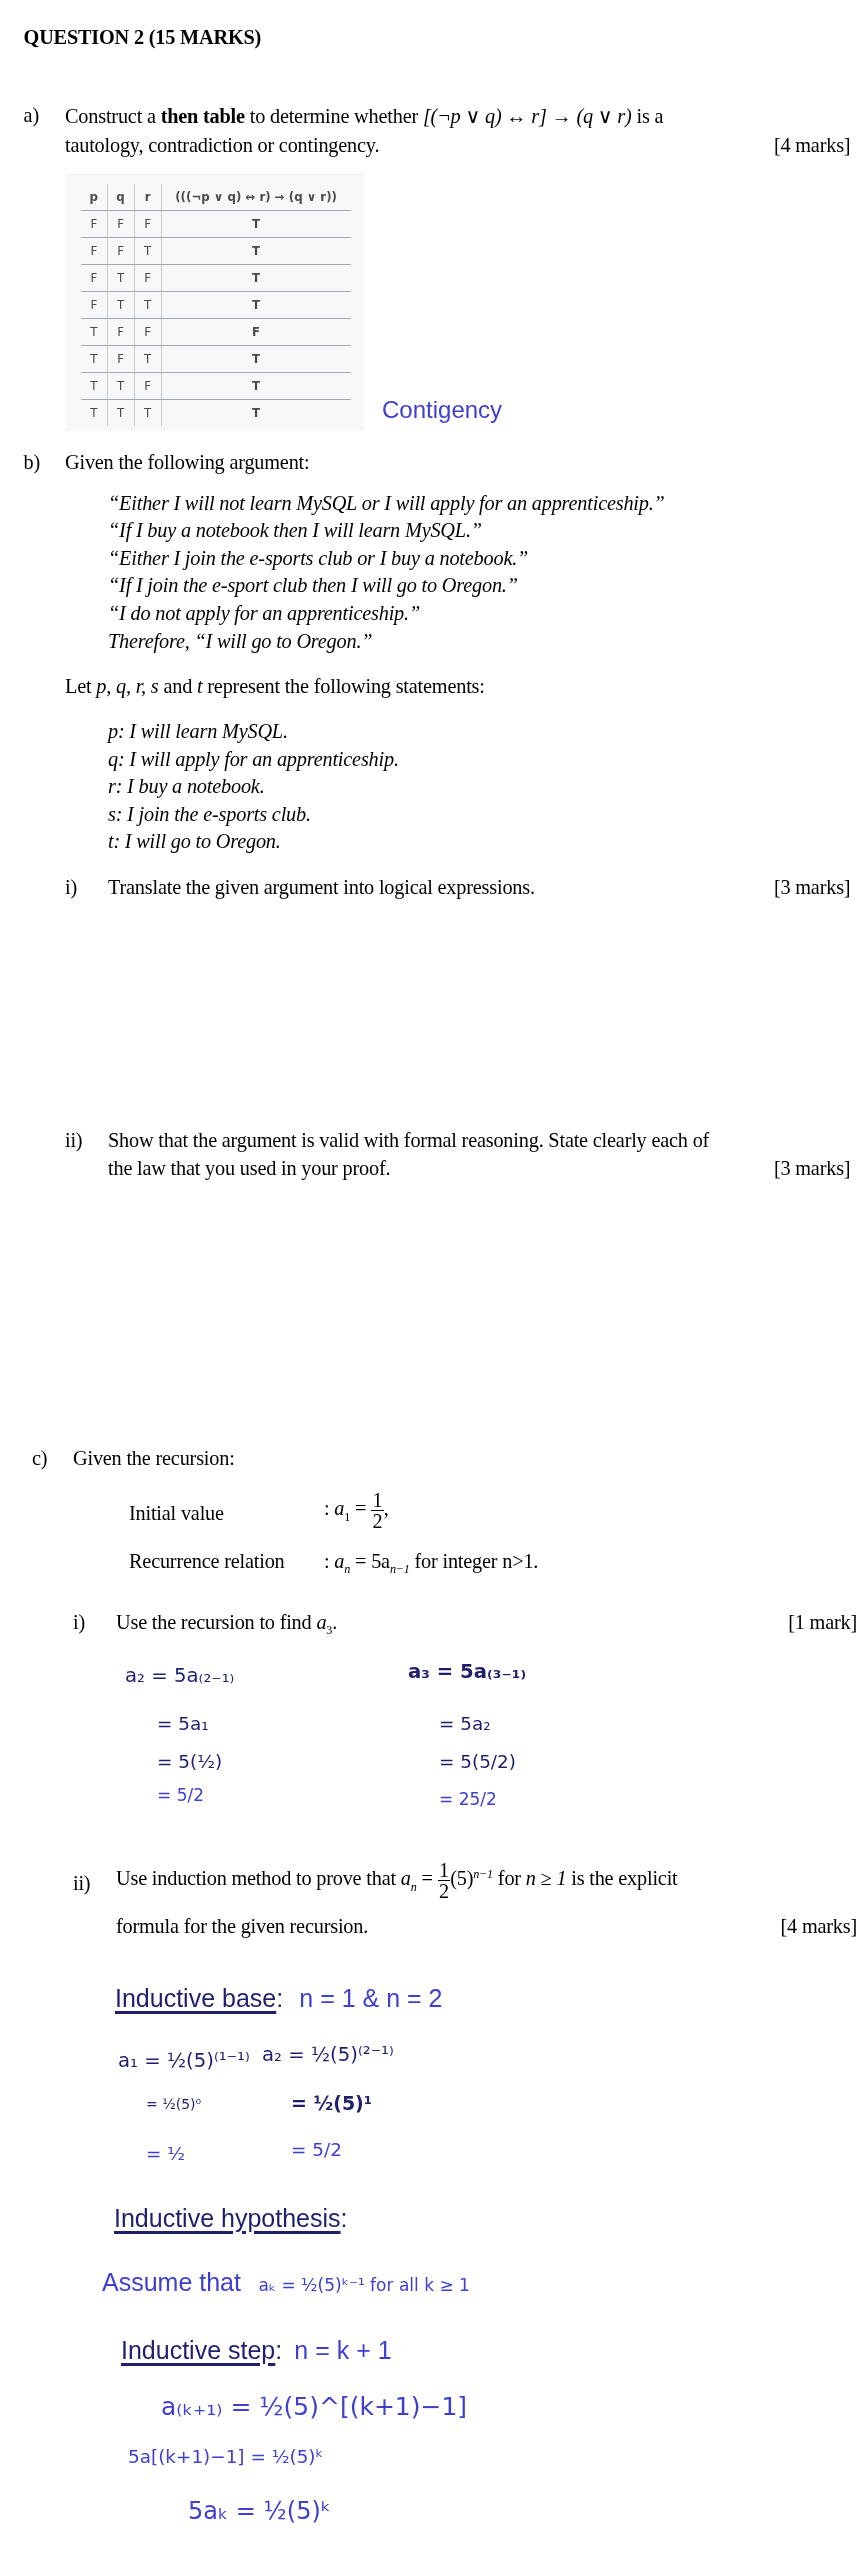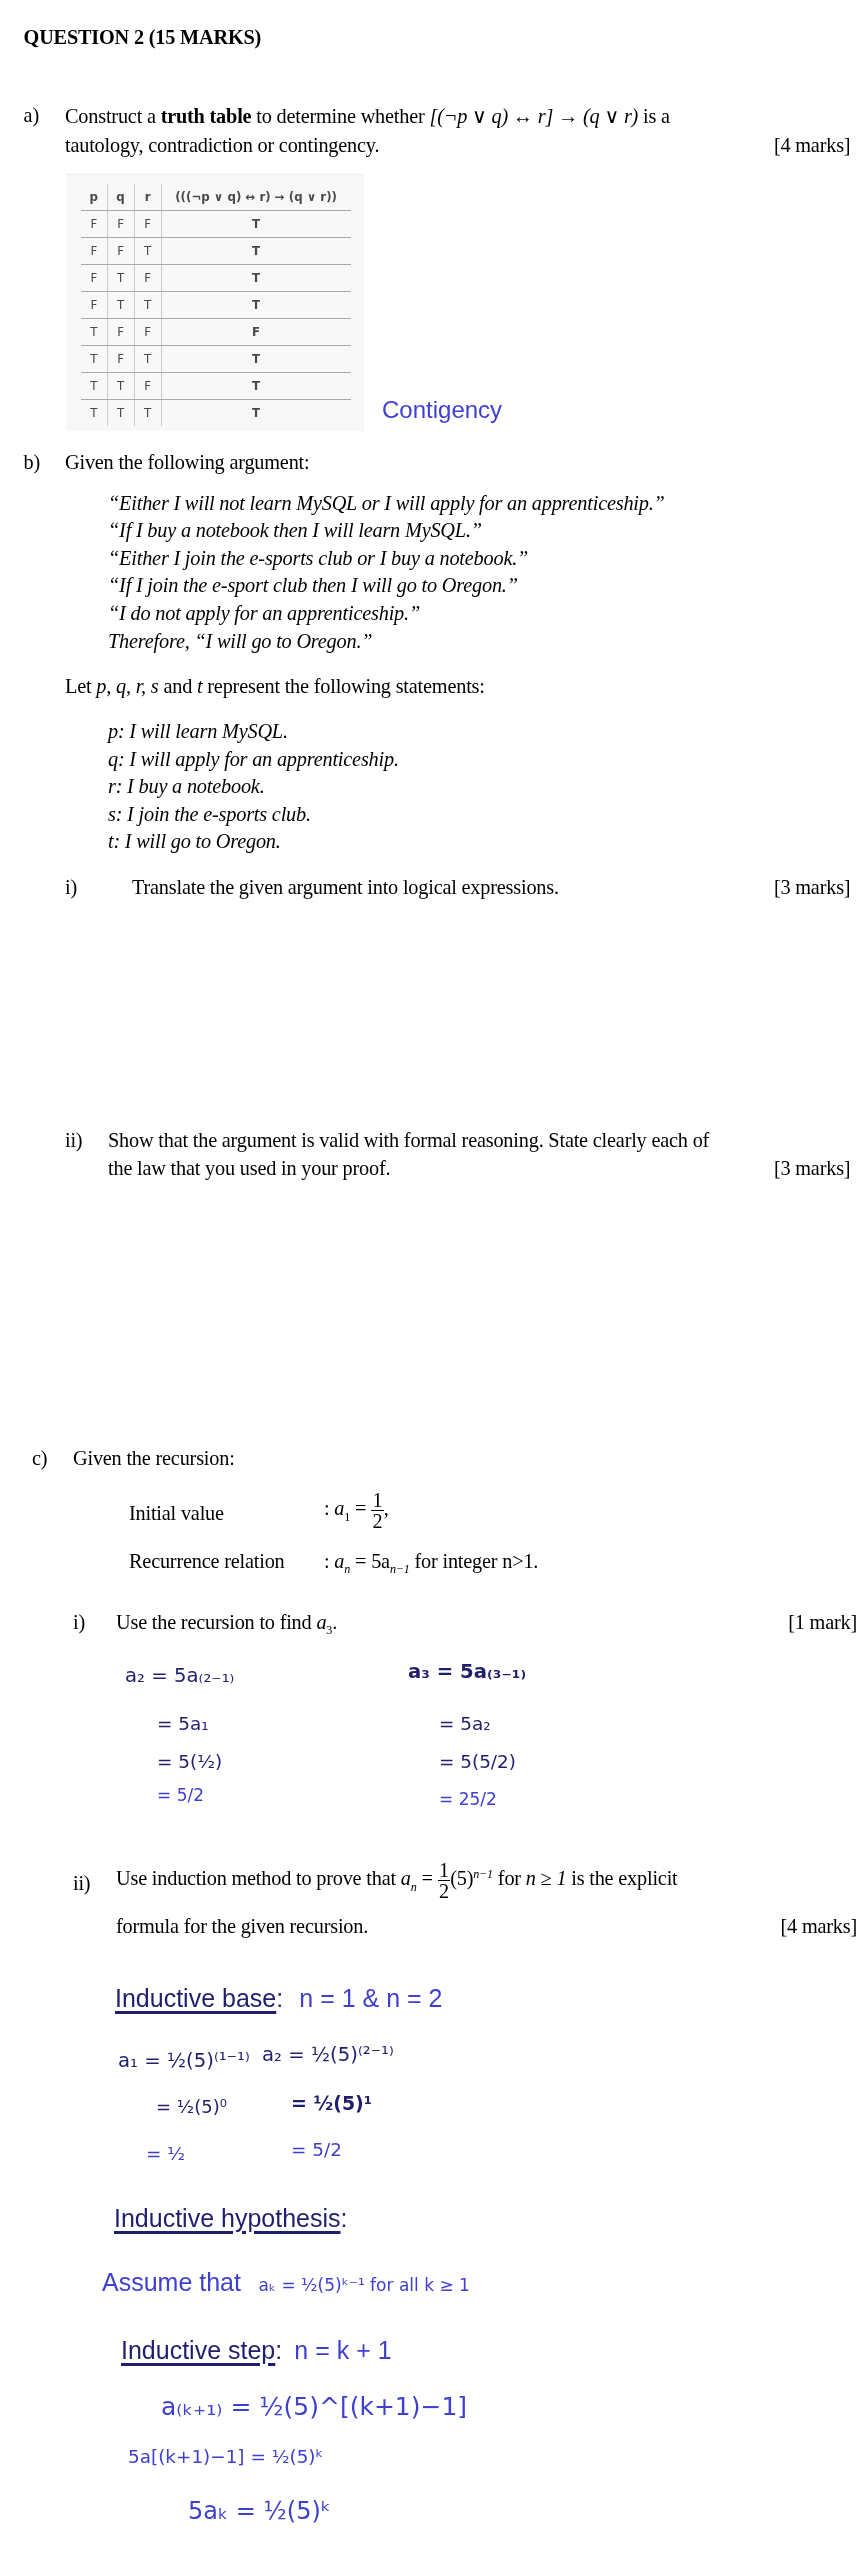--- a/index.html
+++ b/index.html
@@ -41,21 +41,21 @@
     .tt .c4 { width: 189px; }
     .tt td.c4 { font-weight: bold; }
   </style>
 </head>
 <body>
 
 <div class="abs serif title" style="left:23.6px; top:26px;">QUESTION 2 (15 MARKS)</div>
 
 <div class="abs serif" style="left:23.6px; top:104px;">a)</div>
 <div class="abs serif" style="left:65px; top:104px;">
-  <span>Construct a </span><b>truth table</b><span> to determine whether </span><i>[(¬p ∨ q) ↔ r] → (q ∨ r)</i><span> is a</span>
+  <span>Construct a </span><b>then table</b><span> to determine whether </span><i>[(¬p ∨ q) ↔ r] → (q ∨ r)</i><span> is a</span>
 </div>
 <div class="abs serif" style="left:65px; top:134px;">tautology, contradiction or contingency.</div>
 <div class="abs serif" style="right:6.6px; top:134px;">[4 marks]</div>
 
 <div class="tt-wrap">
   <table class="tt">
     <thead>
       <tr>
         <th class="c1">p</th>
         <th class="c2">q</th>
@@ -131,21 +131,21 @@
   <span>Let </span><i>p, q, r, s</i><span> and </span><i>t</i><span> represent the following statements:</span>
 </div>
 
 <div class="abs serif italic" style="left:108px; top:720px;">p: I will learn MySQL.</div>
 <div class="abs serif italic" style="left:108px; top:748px;">q: I will apply for an apprenticeship.</div>
 <div class="abs serif italic" style="left:108px; top:775px;">r: I buy a notebook.</div>
 <div class="abs serif italic" style="left:108px; top:803px;">s: I join the e-sports club.</div>
 <div class="abs serif italic" style="left:108px; top:830px;">t: I will go to Oregon.</div>
 
 <div class="abs serif" style="left:65px; top:876px;">i)</div>
-<div class="abs serif" style="left:108px; top:876px;margin-left:24px;">Translate the given argument into logical expressions.</div>
+<div class="abs serif" style="left:108px; top:876px;">Translate the given argument into logical expressions.</div>
 <div class="abs serif" style="right:6.6px; top:876px;">[3 marks]</div>
 
 <div class="abs serif" style="left:65px; top:1129px;">ii)</div>
 <div class="abs serif" style="left:108px; top:1129px;">Show that the argument is valid with formal reasoning. State clearly each of</div>
 <div class="abs serif" style="left:108px; top:1157px;">the law that you used in your proof.</div>
 <div class="abs serif" style="right:6.6px; top:1157px;">[3 marks]</div>
 
 <div class="abs serif" style="left:32px; top:1447px;">c)</div>
 <div class="abs serif" style="left:73px; top:1447px;">Given the recursion:</div>
 
@@ -188,21 +188,21 @@
   <span class="frac"><span class="num">1</span><span>2</span></span><span>(5)</span><sup><i>n−1</i></sup><span> for </span><i>n ≥ 1</i><span> is the explicit</span>
 </div>
 <div class="abs serif" style="left:116px; top:1915px;">formula for the given recursion.</div>
 <div class="abs serif" style="right:0px; top:1915px;">[4 marks]</div>
 
 <div class="abs sans" style="left:115px; top:1984px; font-size:25px;">
   <span class="navy uline">Inductive base</span><span class="navy">:</span>
   <span class="blue" style="margin-left:9.2px;">n = 1 &amp; n = 2</span>
 </div>
 <div class="abs hand navy" style="left:118px; top:2049px; font-size:19.7px;">a₁ = ½(5)⁽¹⁻¹⁾</div>
-<div class="abs hand navy" style="left:156px; top:2096px; font-size:18px;">= ½(5)⁰</div>
+<div class="abs hand navy" style="left:146px; top:2096px; font-size:14px;">= ½(5)⁰</div>
 <div class="abs hand blue" style="left:146px; top:2143px; font-size:18.4px;">= ½</div>
 
 <div class="abs hand navy" style="left:262px; top:2043px; font-size:19.7px;">a₂ = ½(5)⁽²⁻¹⁾</div>
 <div class="abs hand navy" style="left:291px; top:2092px; font-size:19px;font-weight:bold;">= ½(5)¹</div>
 <div class="abs hand blue" style="left:291px; top:2139px; font-size:18.4px;">= 5/2</div>
 
 <div class="abs sans" style="left:114px; top:2204px; font-size:25px;">
   <span class="navy uline">Inductive hypothesis</span><span class="navy">:</span>
 </div>
 <div class="abs sans blue" style="left:102px; top:2268px; font-size:25px;">

